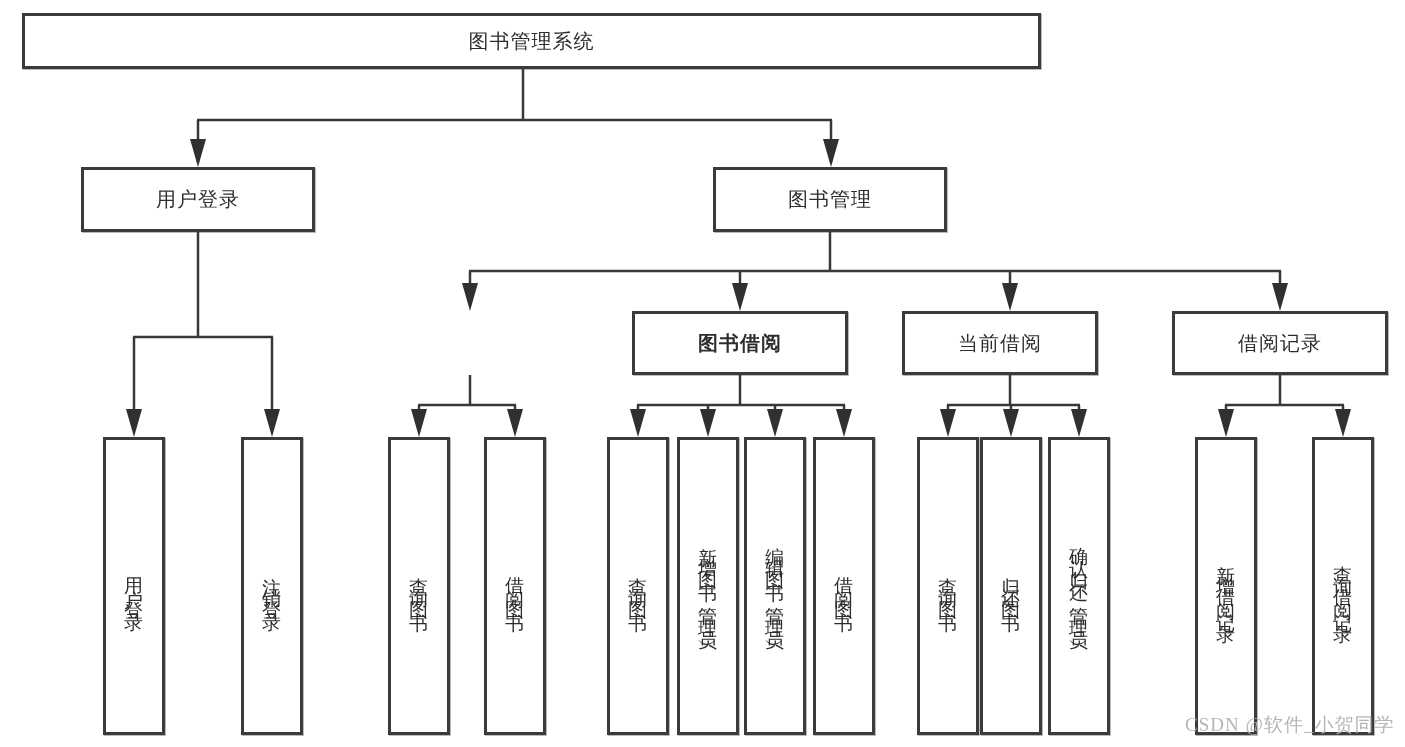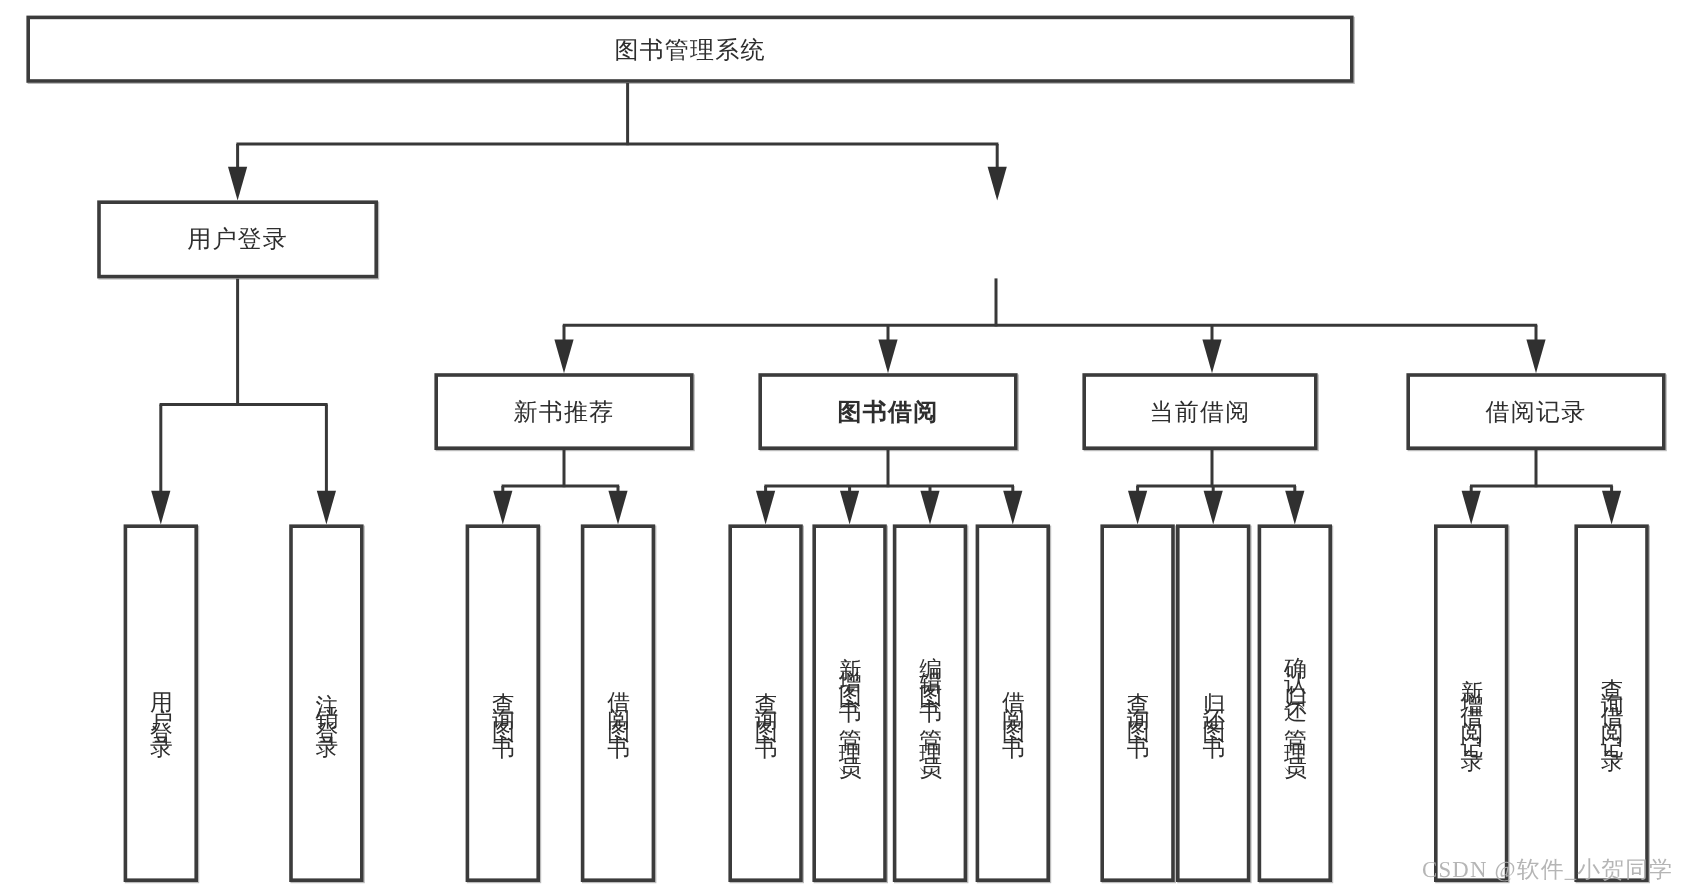--- a/index.html
+++ b/index.html
@@ -123,25 +123,25 @@
     <polygon points="1071,409 1087,409 1079,437"></polygon>
 
     <line x1="1280" y1="375" x2="1280" y2="406"></line>
     <line x1="1225" y1="405" x2="1344" y2="405"></line>
     <line x1="1226" y1="405" x2="1226" y2="431"></line>
     <polygon points="1218,409 1234,409 1226,437"></polygon>
     <line x1="1343" y1="405" x2="1343" y2="431"></line>
     <polygon points="1335,409 1351,409 1343,437"></polygon>
   </svg>
 
-  <div class="box h-box" style="left:22px; top:13px; width:1106px; height:56px;">图书管理系统</div>
+  <div class="box h-box" style="left:22px; top:13px; width:1019px; height:56px;">图书管理系统</div>
 
   <div class="box h-box" style="left:81px; top:167px; width:234px; height:65px;">用户登录</div>
+  <div class="box h-box" style="left:713px; top:167px; width:234px; height:65px;">图书管理</div>
 
-  <div class="box h-box" style="left:362px; top:311px; width:216px; height:64px;">新书推荐</div>
   <div class="box h-box" style="left:632px; top:311px; width:216px; height:64px;font-weight:bold;">图书借阅</div>
   <div class="box h-box" style="left:902px; top:311px; width:196px; height:64px;">当前借阅</div>
   <div class="box h-box" style="left:1172px; top:311px; width:216px; height:64px;">借阅记录</div>
 
   <div class="box v-box" style="left:103px; top:437px; width:62px; height:298px;">用户登录</div>
   <div class="box v-box" style="left:241px; top:437px; width:62px; height:298px;">注销登录</div>
 
   <div class="box v-box" style="left:388px; top:437px; width:62px; height:298px;">查询图书</div>
   <div class="box v-box" style="left:484px; top:437px; width:62px; height:298px;">借阅图书</div>
 

